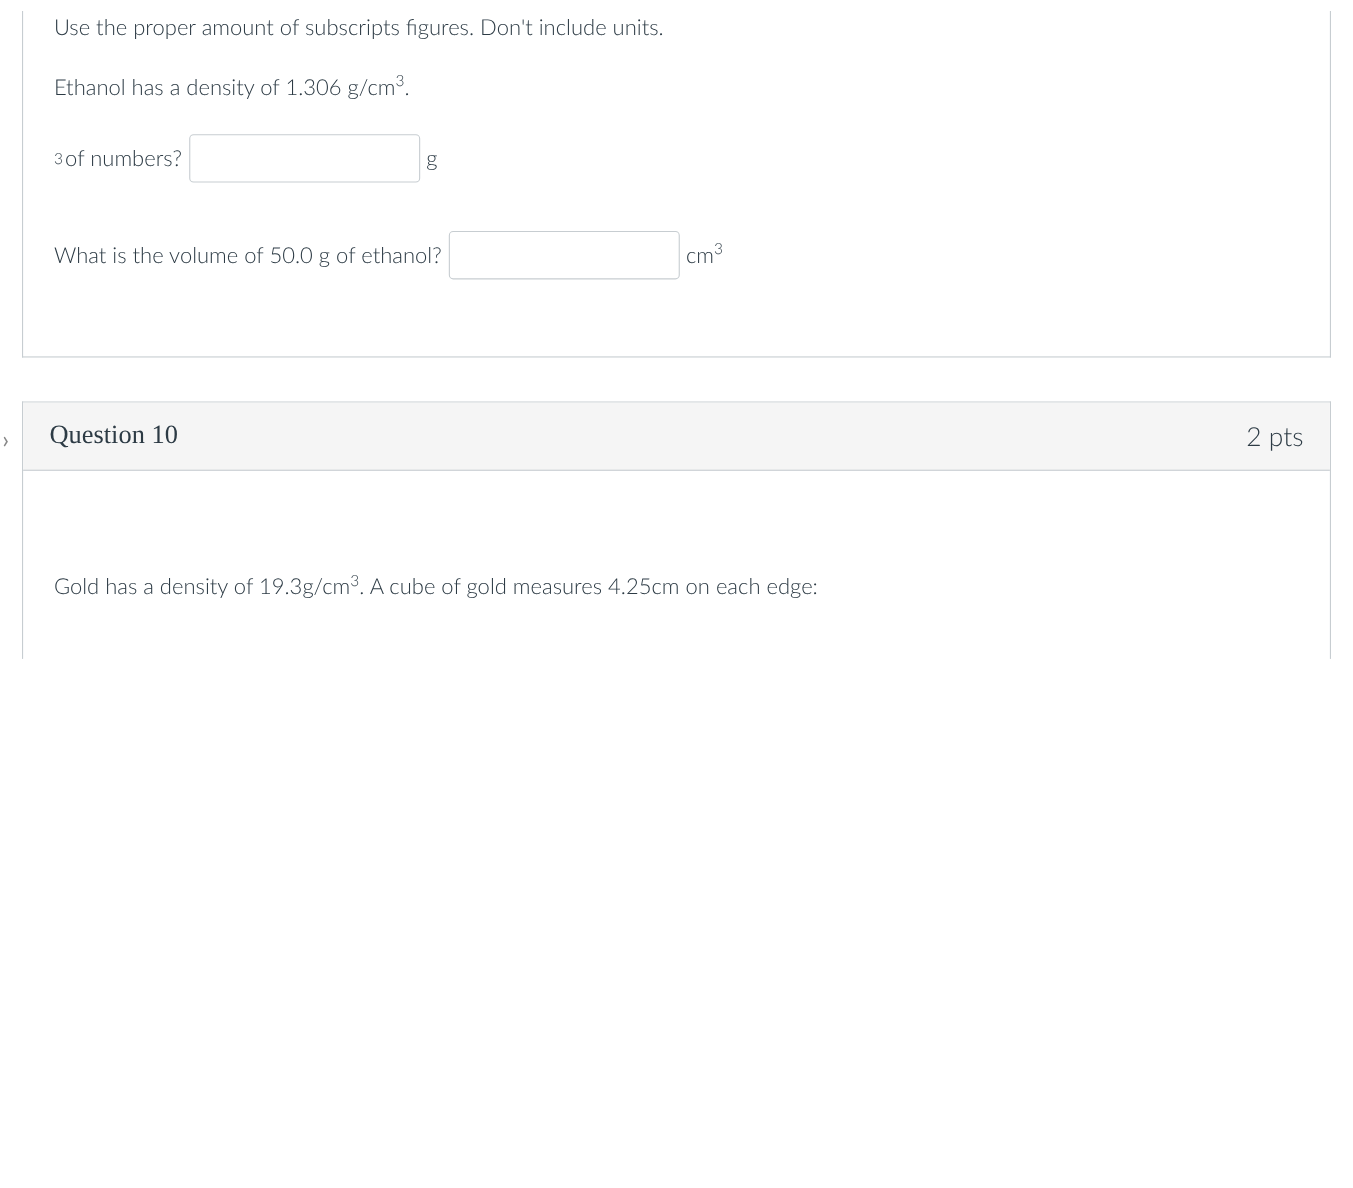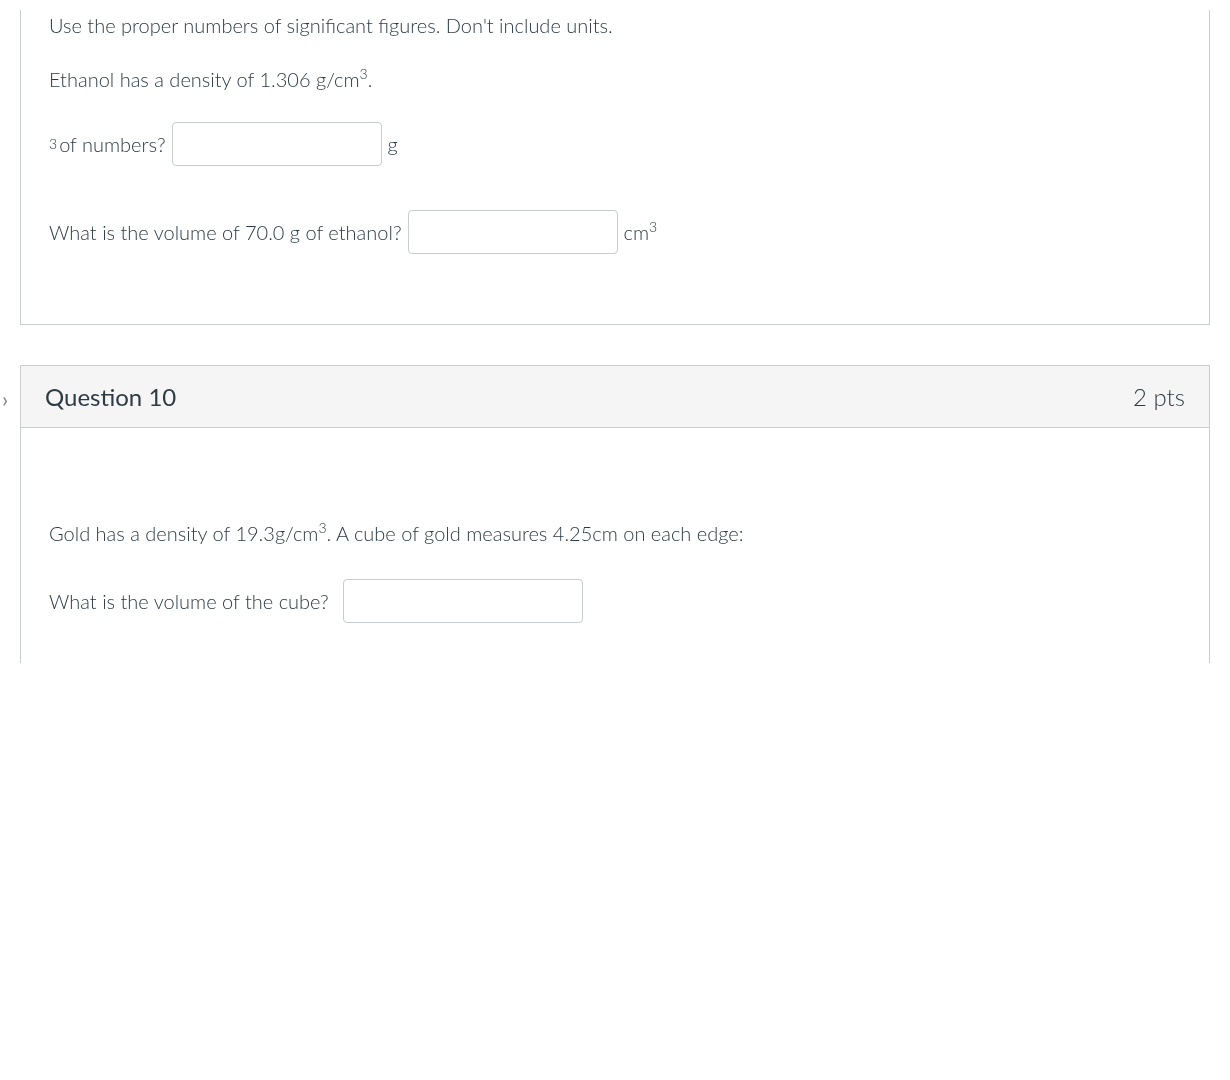--- a/index.html
+++ b/index.html
@@ -52,21 +52,21 @@
   .question-header {
     background: #f5f5f5;
     border-bottom: 1px solid #c7cdd1;
     padding: 16px 24px;
     display: flex;
     justify-content: space-between;
     align-items: center;
     font-size: 24px;
     color: #2d3b45;
   }
-  .question-header .title { font-weight: 400; }
+  .question-header .title { font-weight: 400; font-family: Liberation Serif, serif; }
   .question-header .pts { font-weight: 300; }
   .q10-body { padding: 40px 28px 30px 28px; font-weight: 300; }
   .q10-body p { margin: 0 0 20px 0; line-height: 1.55; }
   .q10-body .spaced { margin-top: 50px; }
   .inline-row {
     display: flex;
     align-items: center;
     flex-wrap: wrap;
     gap: 10px;
     margin: 30px 0 10px 0;
@@ -77,34 +77,34 @@
     color: #888;
     font-size: 22px;
   }
   .wrap-rel { position: relative; }
 </style>
 </head>
 <body>
 
 <div class="question-card" style="border-top:none;">
   <div class="question-body">
-    <p class="intro-line">Use the proper numbers of significant figures. Don't include units.</p>
+    <p class="intro-line">Use the proper amount of subscripts figures. Don't include units.</p>
     <p class="intro-line">
       <span>Ethanol has a density of 1.306 g/cm</span><sup>3</sup><span>.</span>
     </p>
 
     <div class="prompt-line">
         <sup>3</sup>
         <span> of numbers?</span>
       <input type="text" class="answer-input" style="">
       <span>g</span>
     </div>
 
     <div class="prompt-line" style="margin-bottom:10px;">
-      <span>What is the volume of 70.0 g of ethanol?</span>
+      <span>What is the volume of 50.0 g of ethanol?</span>
       <input type="text" class="answer-input" style="">
       <span>
         <span>cm</span><sup>3</sup>
       </span>
     </div>
   </div>
 </div>
 
 <div class="wrap-rel">
   <span class="marker" style="top:20px;">›</span>
@@ -112,20 +112,16 @@
     <div class="question-header">
       <span class="title">Question 10</span>
       <span class="pts">2 pts</span>
     </div>
     <div class="q10-body">
 
       <p class="spaced">
         <span>Gold has a density of 19.3g/cm</span><sup>3</sup><span>.  A cube of gold measures 4.25cm on each edge:</span>
       </p>
 
-      <div class="inline-row">
-        <span>What is the volume of the cube?</span>
-        <input type="text" class="answer-input small" style="">
-      </div>
 
     </div>
   </div>
 </div>
 
 </body></html>

